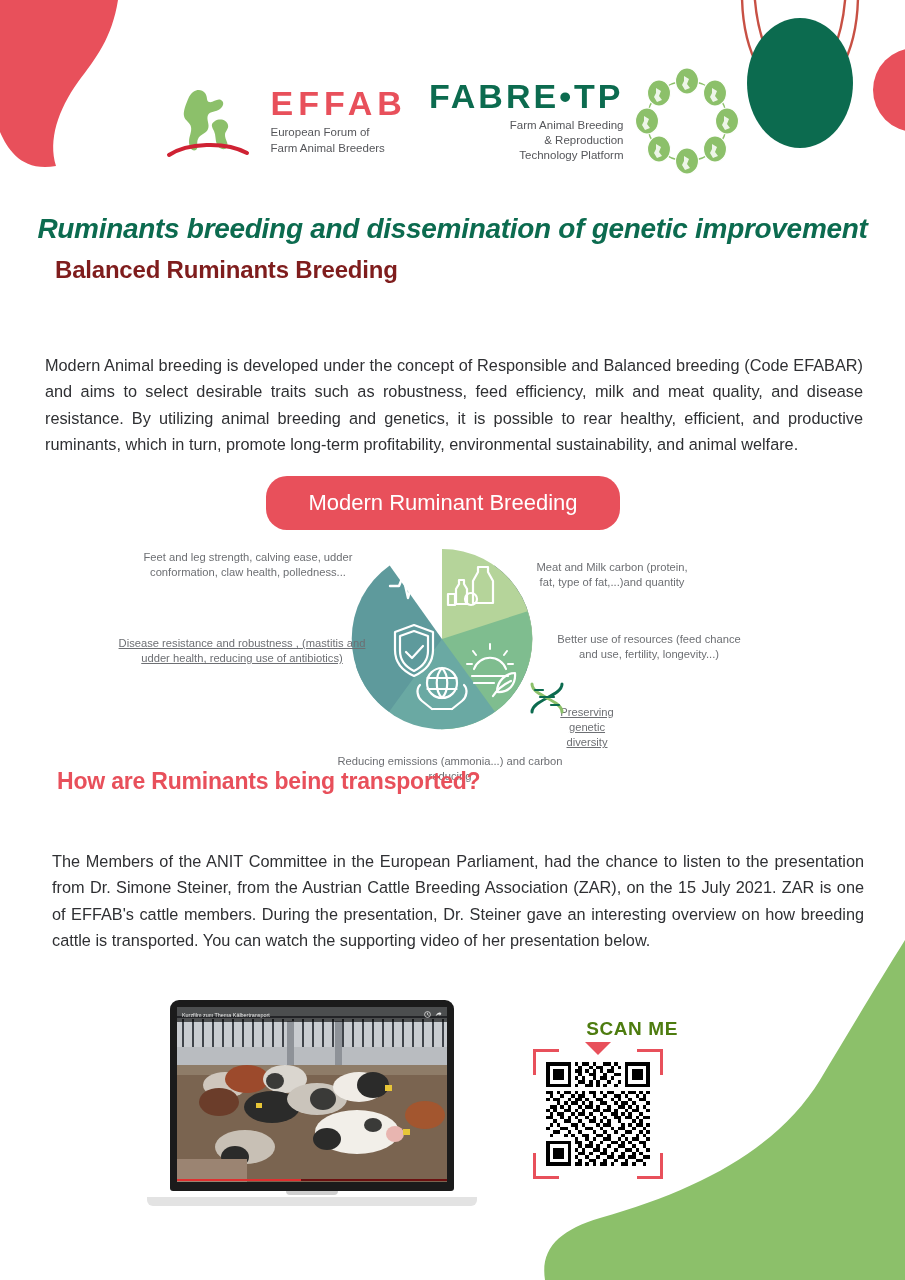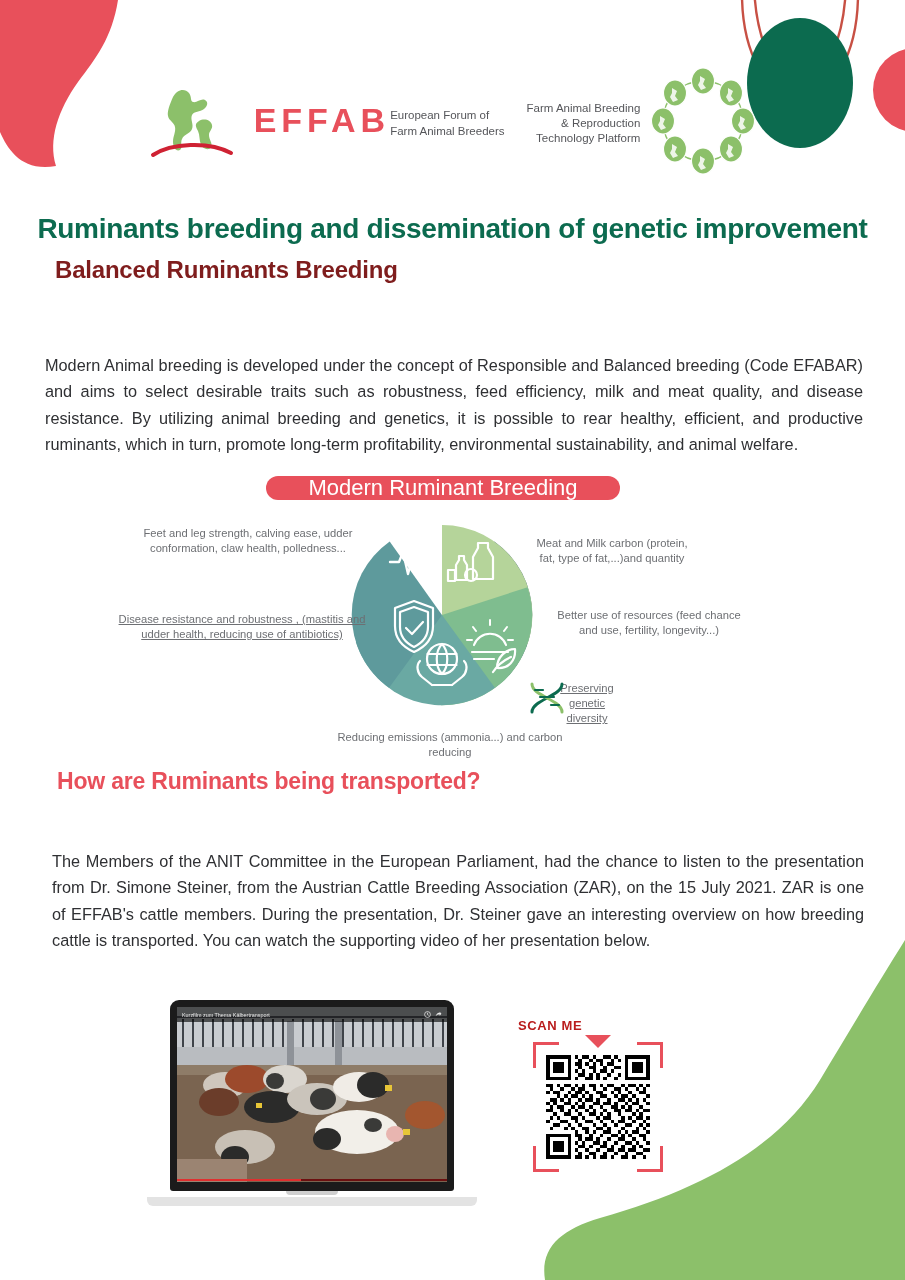--- a/index.html
+++ b/index.html
@@ -13,21 +13,21 @@
 
   
   .bg { position:absolute; inset:0; pointer-events:none; z-index:0; }
 
   
   .logo-row{
     position:absolute; top:62px; left:0; width:905px;
     display:flex; justify-content:center; align-items:center; z-index:3;
   }
   .logo-cow{ width:105px; height:80px; margin-right:6px; }
-  .effab-block{ display:flex; flex-direction:row; justify-content:center; }
+  .effab-block{ display:flex; flex-direction:column; justify-content:center; }
   .effab-word{
     font-size:34px; font-weight:bold; color:#e8505b;
     letter-spacing:5px; line-height:1;
   }
   .effab-sub{
     font-size:11.5px; color:#55565a; line-height:1.32; margin-top:5px;
   }
   .fabre-block{ display:flex; flex-direction:column; justify-content:center; margin-left:22px; }
   .fabre-word{
     font-size:34px; font-weight:bold; color:#0c6b4f;
@@ -35,20 +35,21 @@
   }
   .fabre-dot{ color:#0c6b4f; }
   .fabre-sub{ font-size:11.5px; color:#55565a; line-height:1.32; margin-top:5px;text-align:right; }
   .globe-ring{ width:118px; height:118px; margin-left:4px; }
 
   
   .h-main{
     position:absolute; top:213px; left:0; width:905px; text-align:center;
     font-size:28px; font-weight:bold; color:#0c6b4f; letter-spacing:-0.3px;
     z-index:3;
+    font-style:italic;
   }
   .h-sub1{
     position:absolute; top:256px; left:55px;
     font-size:24px; font-weight:bold; color:#7f1d1d; letter-spacing:-0.2px;
     z-index:3;
   }
   .h-sub2{
     position:absolute; top:768px; left:57px;
     font-size:23px; font-weight:bold; color:#e8505b; letter-spacing:-0.2px;
     z-index:3;
@@ -57,28 +58,28 @@
   
   .para{
     position:absolute; font-size:16.3px; line-height:1.62; color:#2f3033;
     text-align:justify; z-index:3;
   }
   .para1{ top:308px; left:45px; width:818px;margin-top:44px; }
   .para2{ top:848px; left:52px; width:812px; }
 
   
   .pill{
-    position:absolute; top:476px; left:266px; width:354px; height:24px;
+    position:absolute; top:476px; left:266px; width:354px; height:54px;
     background:#e8505b; border-radius:21px; color:#ffffff;
     font-size:22px; display:flex; align-items:center; justify-content:center;
     z-index:3;
   }
 
   
-  .pie-wrap{ position:absolute; top:520px; left:0; width:905px; height:250px; z-index:3;padding-left:32px; }
+  .pie-wrap{ position:absolute; top:544px; left:0; width:905px; height:250px; z-index:3;padding-left:32px; }
   .pie-svg{ position:absolute; left:347px; top:0; }
   .lbl{
     position:absolute; font-size:11.2px; line-height:1.35; color:#6d6f73;
     text-align:center;
   }
   .lbl-feet{ left:128px; top:6px; width:240px; }
   .lbl-disease{ left:118px; top:92px; width:248px;text-decoration:underline; }
   .lbl-meat{ left:528px; top:16px; width:168px; }
   .lbl-resources{ left:556px; top:88px; width:186px; }
   .lbl-dna{ left:548px; top:161px; width:78px;text-decoration:underline; }
@@ -106,21 +107,21 @@
     border-radius:0 0 6px 6px; margin-top:2px;
   }
   .notch{
     width:52px; height:4px; background:#cfcfcf; border-radius:0 0 4px 4px;
     margin:0 auto;
   }
 
   
   .qr-wrap{ position:absolute; left:518px; top:1018px; width:160px; z-index:3; }
   .scan-me{
-    text-align:left; color:#b91c1c; font-size:13px; font-weight:bold;
+    text-align:right; color:#4d7c0f; font-size:19px; font-weight:bold;
     letter-spacing:0.6px; margin-bottom:2px;
   }
   .tri{
     width:0; height:0; margin:0 auto;
     border-left:13px solid transparent; border-right:13px solid transparent;
     border-top:13px solid #e8505b;
   }
   .qr-frame{ position:relative; width:130px; height:130px; margin:-6px auto 0; }
   .crn{ position:absolute; width:26px; height:26px; border:3px solid #e8505b; }
   .crn.tl{ left:0; top:0; border-right:none; border-bottom:none; }
@@ -150,20 +151,21 @@
     <path fill="#8cc06a" d="M56,40 c5,-3 12,-1 13,4 c1,4 -3,6 -3,10 c0,5 4,8 2,12 c-2,4 -8,2 -10,-2 c-2,-5 -1,-10 -3,-14 c-2,-4 -4,-7 1,-10 Z"></path>
     <path fill="none" stroke="#cf2233" stroke-width="4" stroke-linecap="round" d="M10,74 C28,62 66,60 88,72"></path>
   </svg>
 
   <div class="effab-block">
     <div class="effab-word">EFFAB</div>
     <div class="effab-sub">European Forum of<br>Farm Animal Breeders</div>
   </div>
 
   <div class="fabre-block">
+    <div class="fabre-word">FABRE<span class="fabre-dot">•</span>TP</div>
     <div class="fabre-sub">Farm Animal Breeding<br>&amp; Reproduction<br>Technology Platform</div>
   </div>
 
   <svg class="globe-ring" viewBox="0 0 118 118">
     <circle cx="59" cy="59" r="40" fill="none" stroke="#8cc06a" stroke-width="1.4"></circle>
     <g fill="#8cc06a" stroke="#ffffff" stroke-width="1.1">
       <ellipse cx="59" cy="19" rx="11.5" ry="13"></ellipse>
       <ellipse cx="87" cy="31" rx="11.5" ry="13"></ellipse>
       <ellipse cx="99" cy="59" rx="11.5" ry="13"></ellipse>
       <ellipse cx="87" cy="87" rx="11.5" ry="13"></ellipse>

